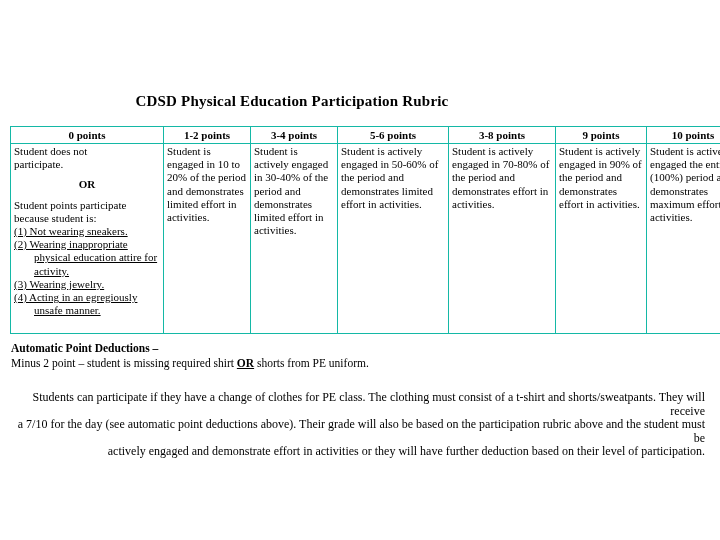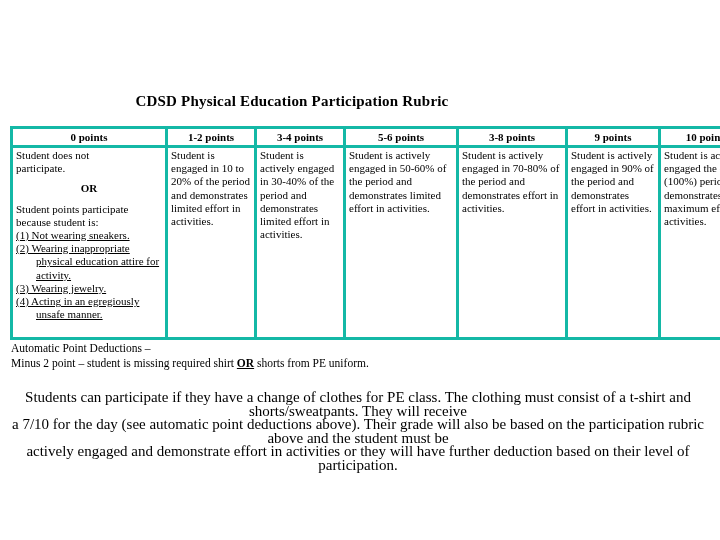--- a/index.html
+++ b/index.html
@@ -42,21 +42,21 @@
     position: absolute;
     left: 10px;
     top: 126px;
     width: 694px;
     border-collapse: collapse;
     table-layout: fixed;
     font-size: 11px;
     line-height: 13.2px;
   }
   .rubric-table td, .rubric-table th {
-    border: 3px solid #14b8a6;
+    border: 1px solid #14b8a6;
     vertical-align: top;
     padding: 1px 3px 2px 3px;
     font-weight: normal;
   }
   .rubric-table thead th {
     text-align: center;
     font-weight: bold;
     font-size: 11px;
     line-height: 13px;
     padding: 1px 2px 1px 2px;
@@ -106,39 +106,39 @@
   .deductions {
     position: absolute;
     left: 11px;
     top: 341px;
     width: 690px;
     font-size: 11.5px;
     line-height: 14px;
   }
   .deductions-heading {
     display: block;
-    font-weight: normal;
+    font-weight: bold;
     font-size: 11.5px;
     margin-bottom: 1px;
   }
   .deduction-line { display: block; }
   .kw {
     font-weight: bold;
     text-decoration: underline;
   }
 
   
   .policy-note {
     position: absolute;
     left: 11px;
     top: 391px;
     width: 694px;
-    font-size: 15px;
+    font-size: 12px;
     line-height: 13.5px;
-    text-align: center;
+    text-align: right;
   }
   .policy-note span { display: block; }
 </style>
 </head>
 <body>
 
 <div class="page">
 
   <div class="doc-title">CDSD Physical Education Participation Rubric</div>
 

